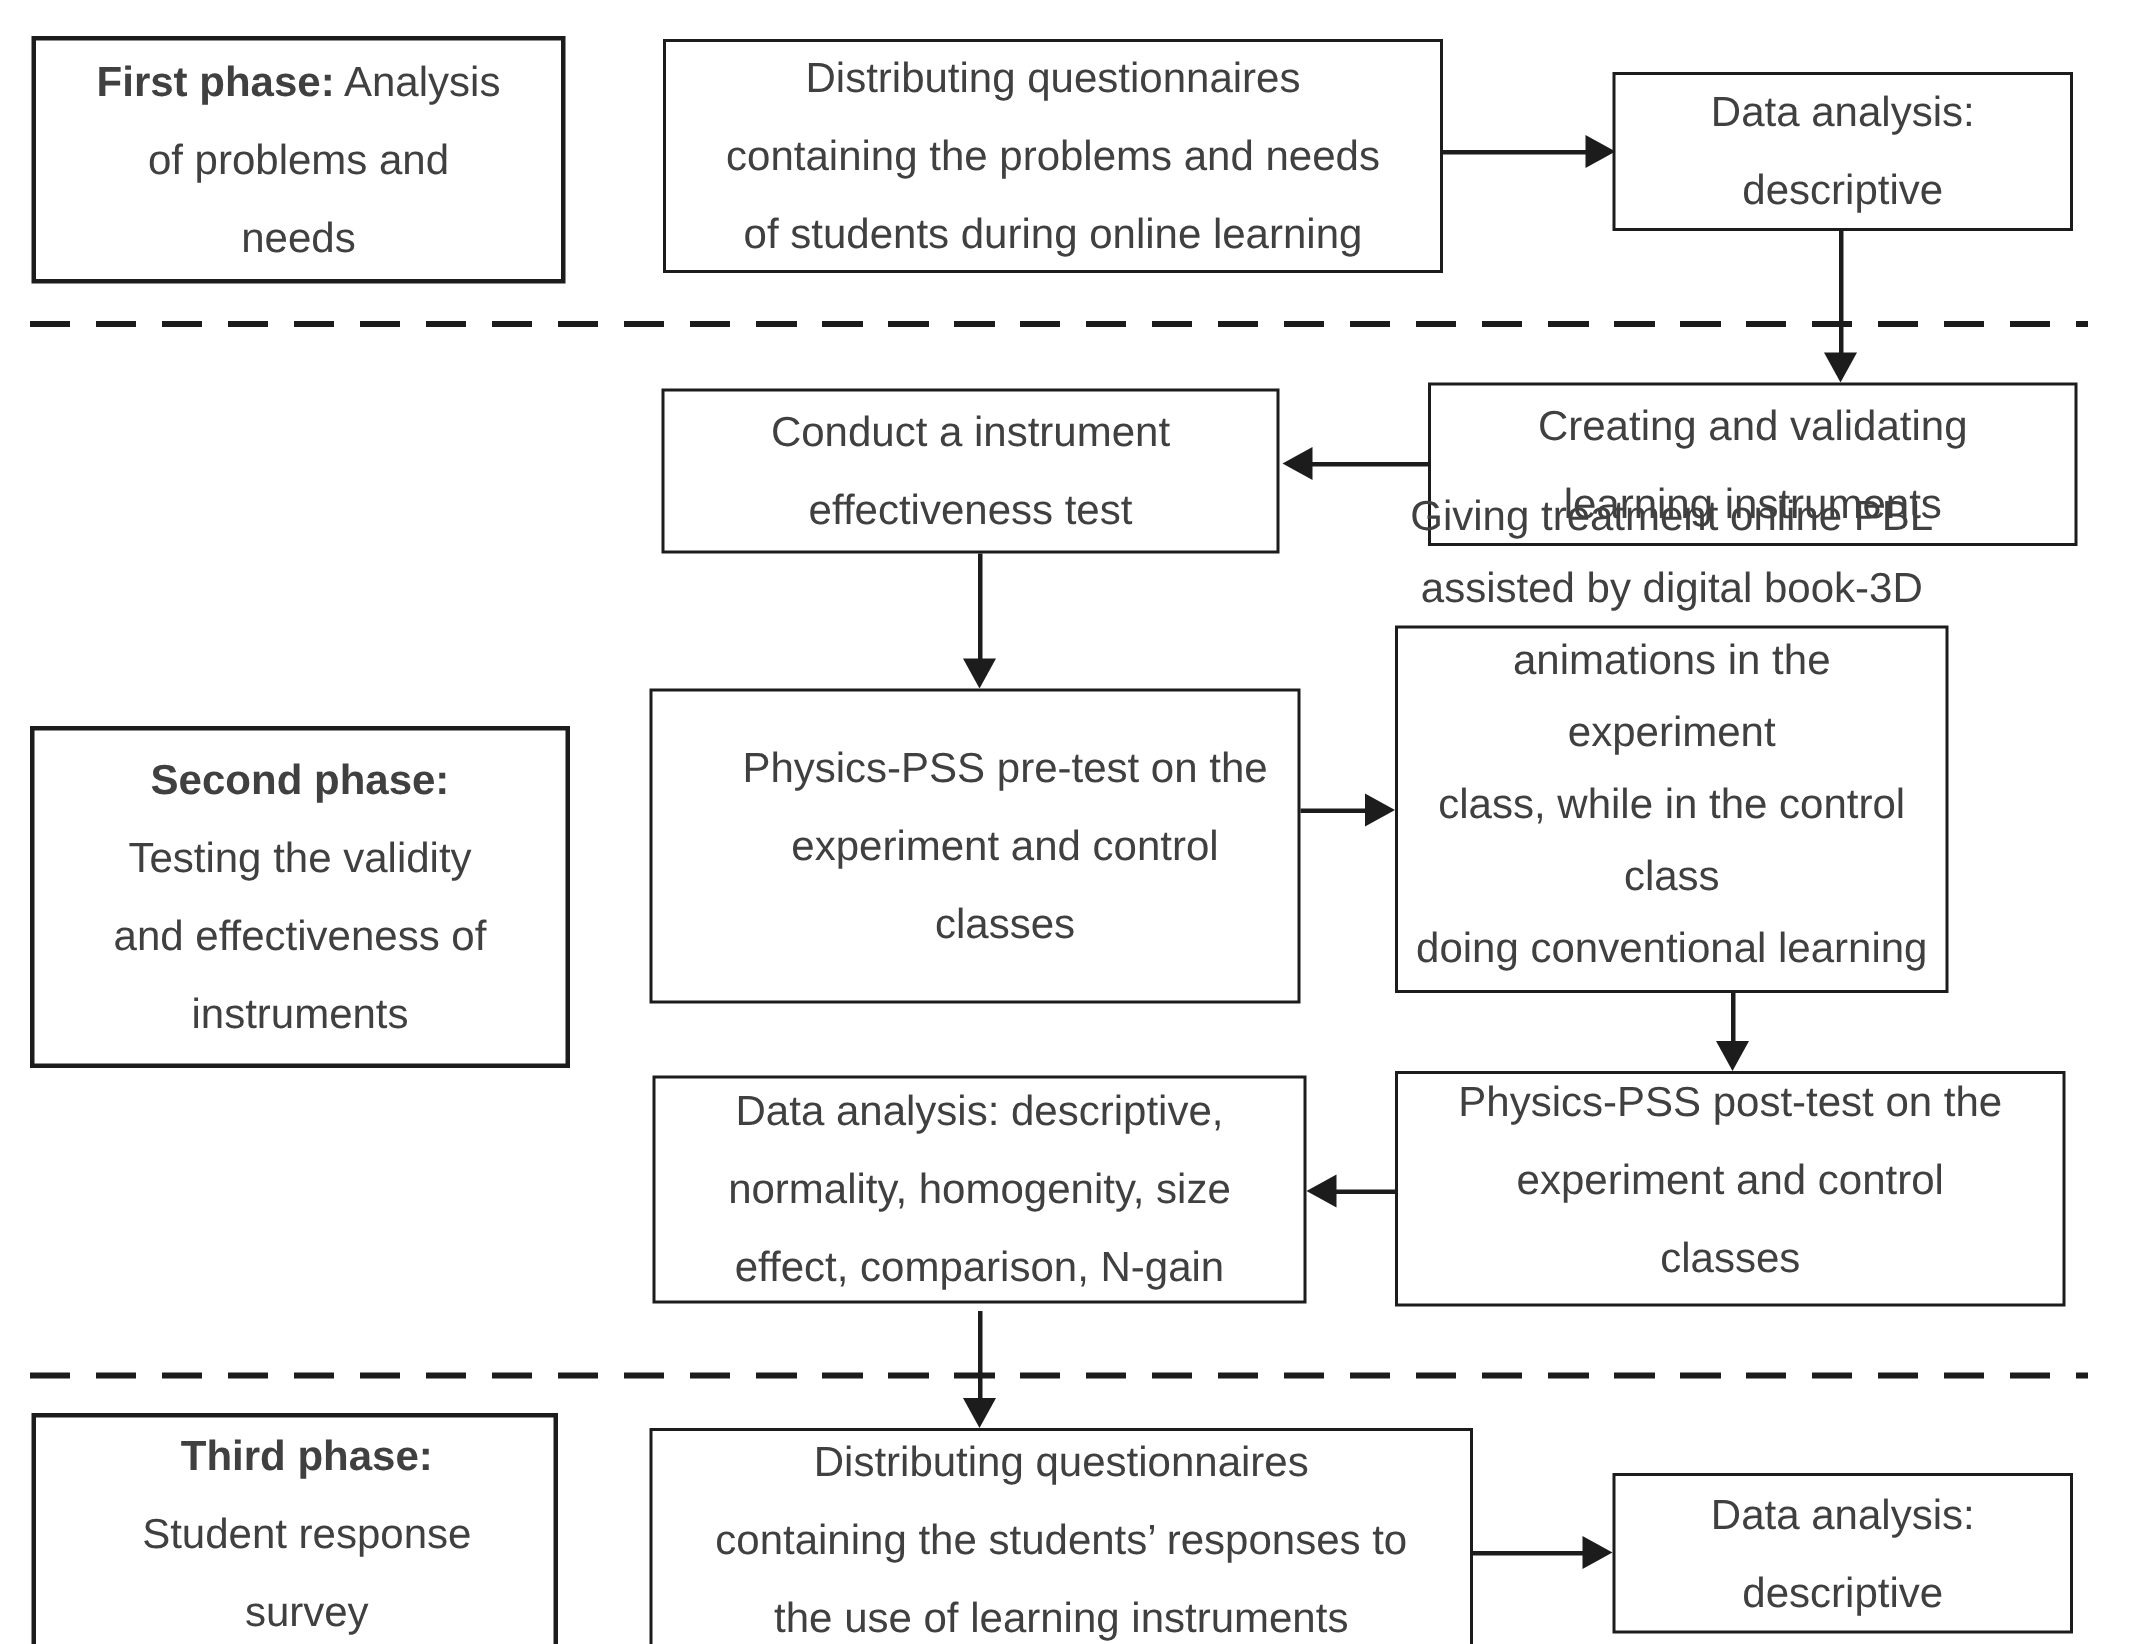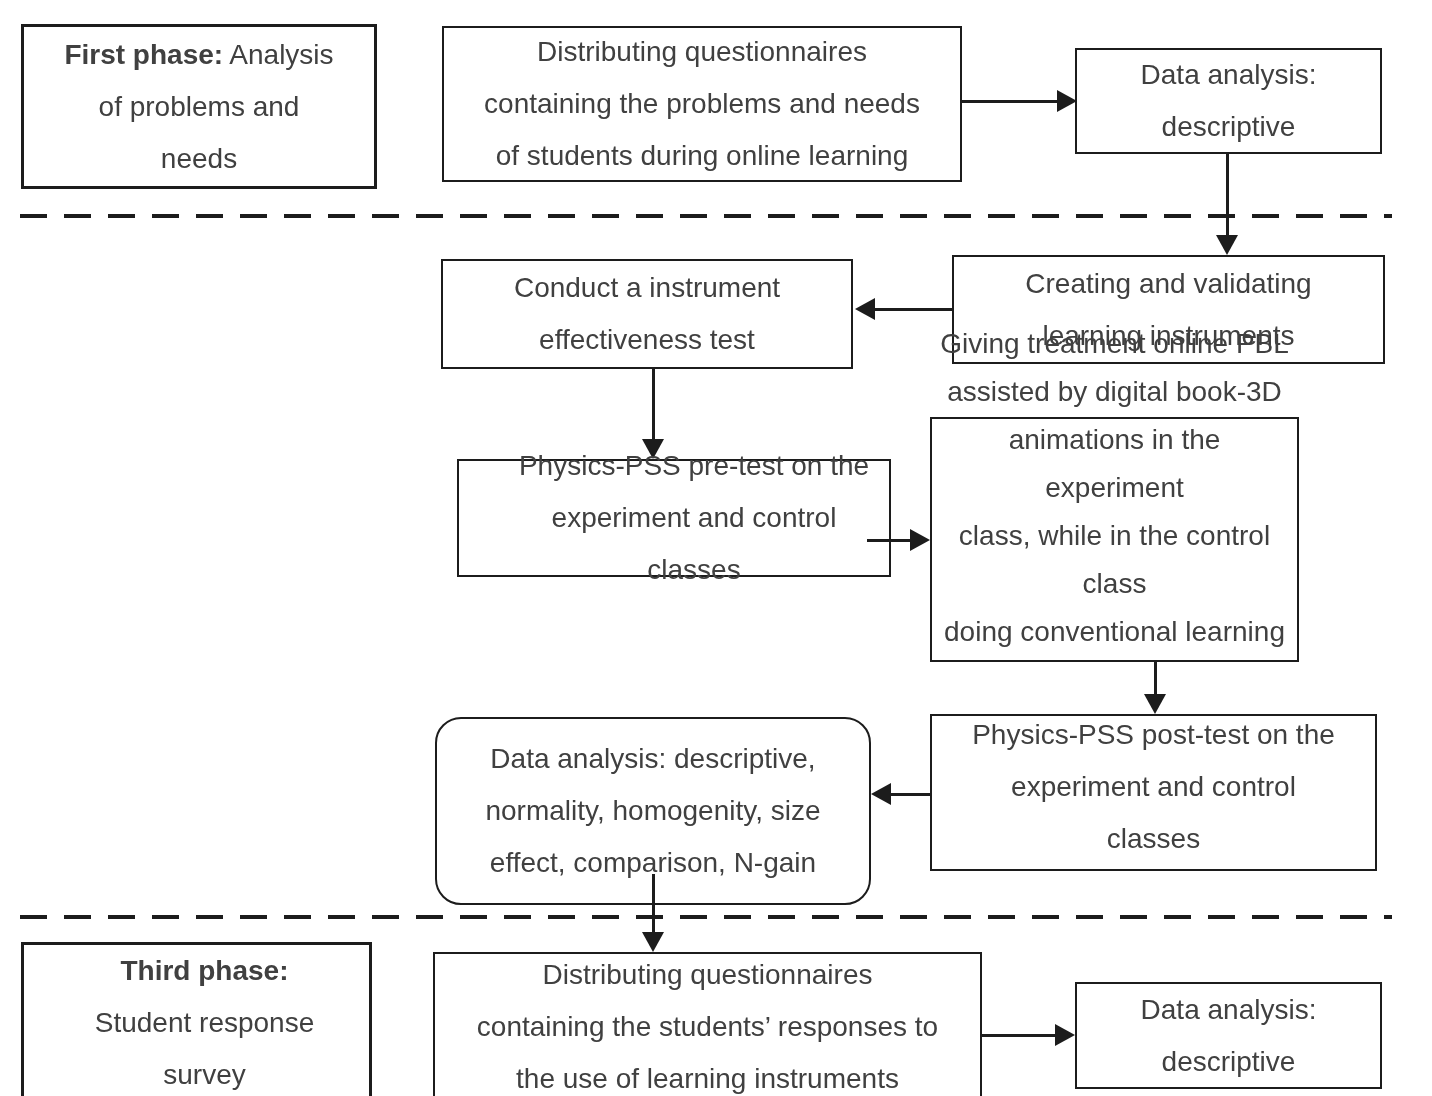--- a/index.html
+++ b/index.html
@@ -82,22 +82,27 @@
   <div class="arrow h left" style="left:855px;top:284px;width:97px;height:22px;">
       <div class="shaft"></div>
       <div class="head"></div>
     </div>
 
   <div class="arrow v down" style="left:642px;top:355px;width:22px;height:90px;">
       <div class="shaft"></div>
       <div class="head"></div>
     </div>
 
+  <div class="box phase stacked" style="left:20px;top:470px;width:360px;height:228px;">
+      <div class="txt"><span class="bold">Second phase:</span><span>Testing the validity
+and effectiveness of
+instruments</span></div>
+    </div>
 
-  <div class="box" style="left:457px;top:445px;width:434px;height:118px;padding-left:48px;">
+  <div class="box" style="left:433px;top:445px;width:434px;height:210px;padding-left:48px;">
       <div class="txt">Physics-PSS pre-test on the
 experiment and control
 classes</div>
     </div>
 
   <div class="box tight" style="left:930px;top:403px;width:369px;height:245px;align-items:flex-end;">
       <div class="txt">Giving treatment online PBL
 assisted by digital book-3D
 animations in the experiment
 class, while in the control class
@@ -113,21 +118,21 @@
       <div class="shaft"></div>
       <div class="head"></div>
     </div>
 
   <div class="box" style="left:930px;top:700px;width:447px;height:157px;align-items:flex-end;">
       <div class="txt">Physics-PSS post-test on the
 experiment and control
 classes</div>
     </div>
 
-  <div class="box" style="left:435px;top:703px;width:436px;height:188px;border-radius:26px;">
+  <div class="box" style="left:435px;top:703px;width:436px;height:152px;">
       <div class="txt">Data analysis: descriptive,
 normality, homogenity, size
 effect, comparison, N-gain</div>
     </div>
 
   <div class="arrow h left" style="left:871px;top:769px;width:59px;height:22px;">
       <div class="shaft"></div>
       <div class="head"></div>
     </div>
 

